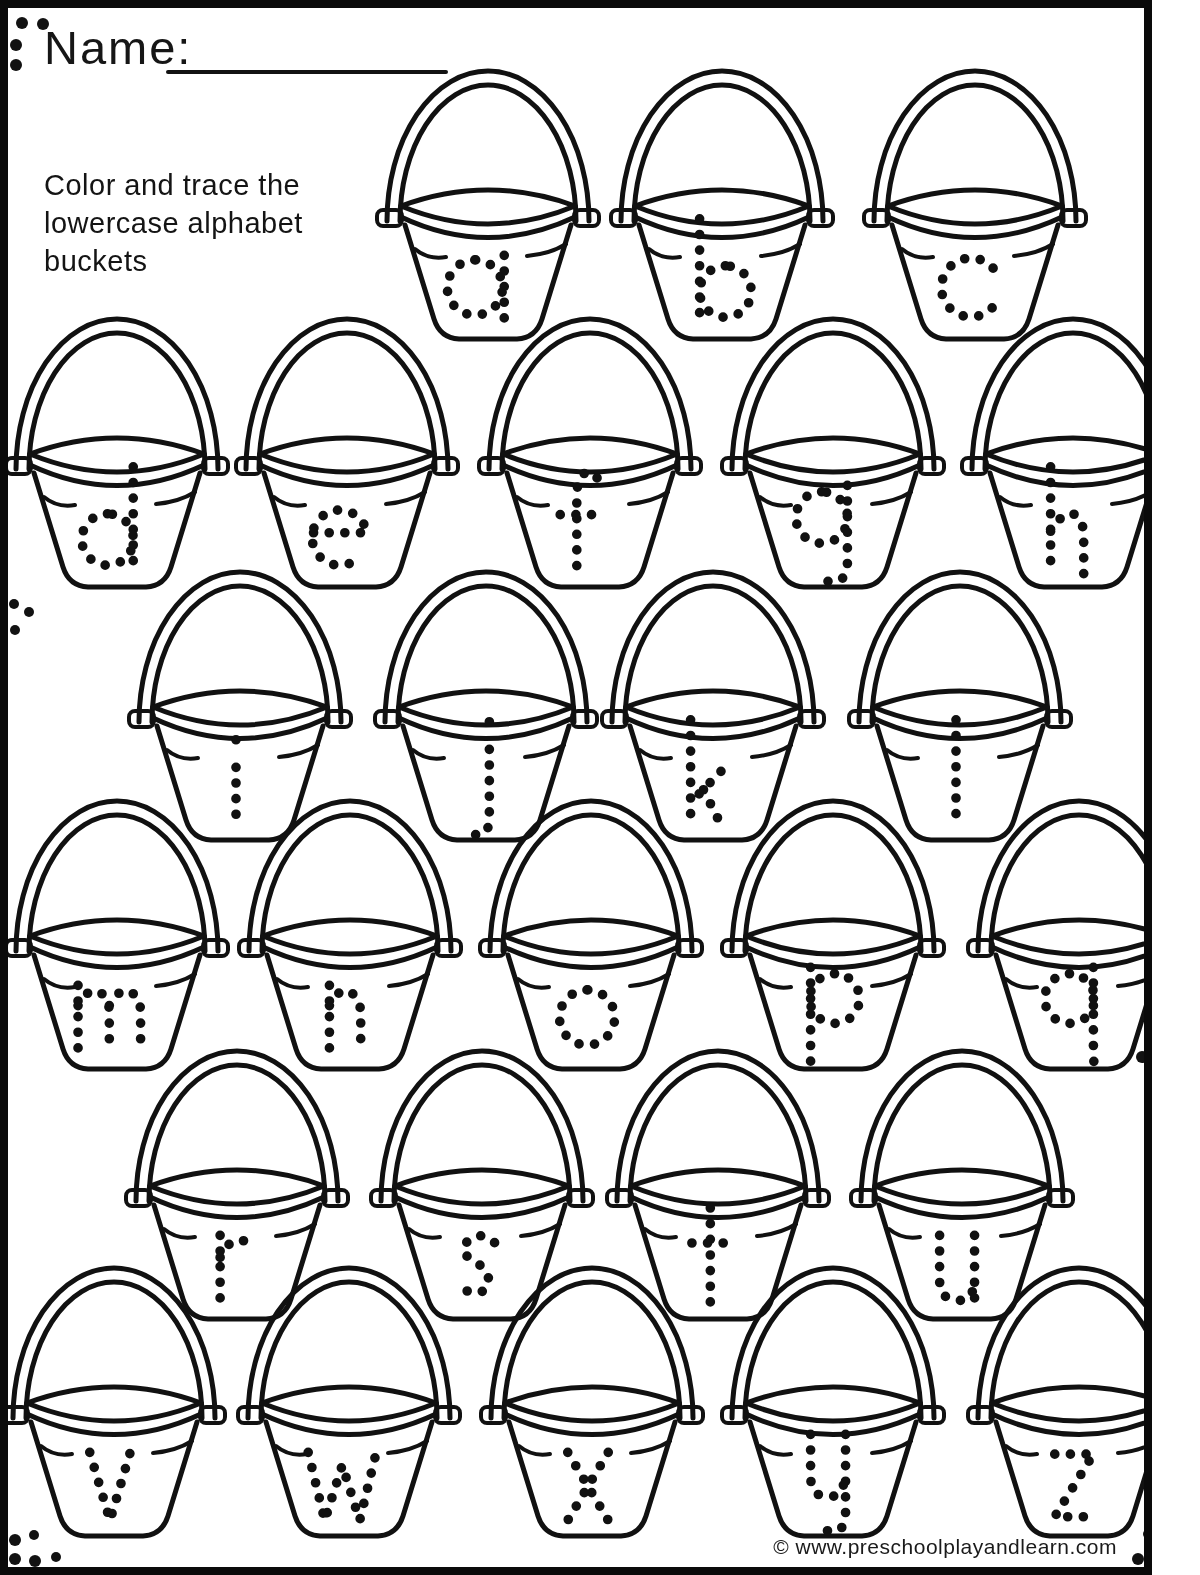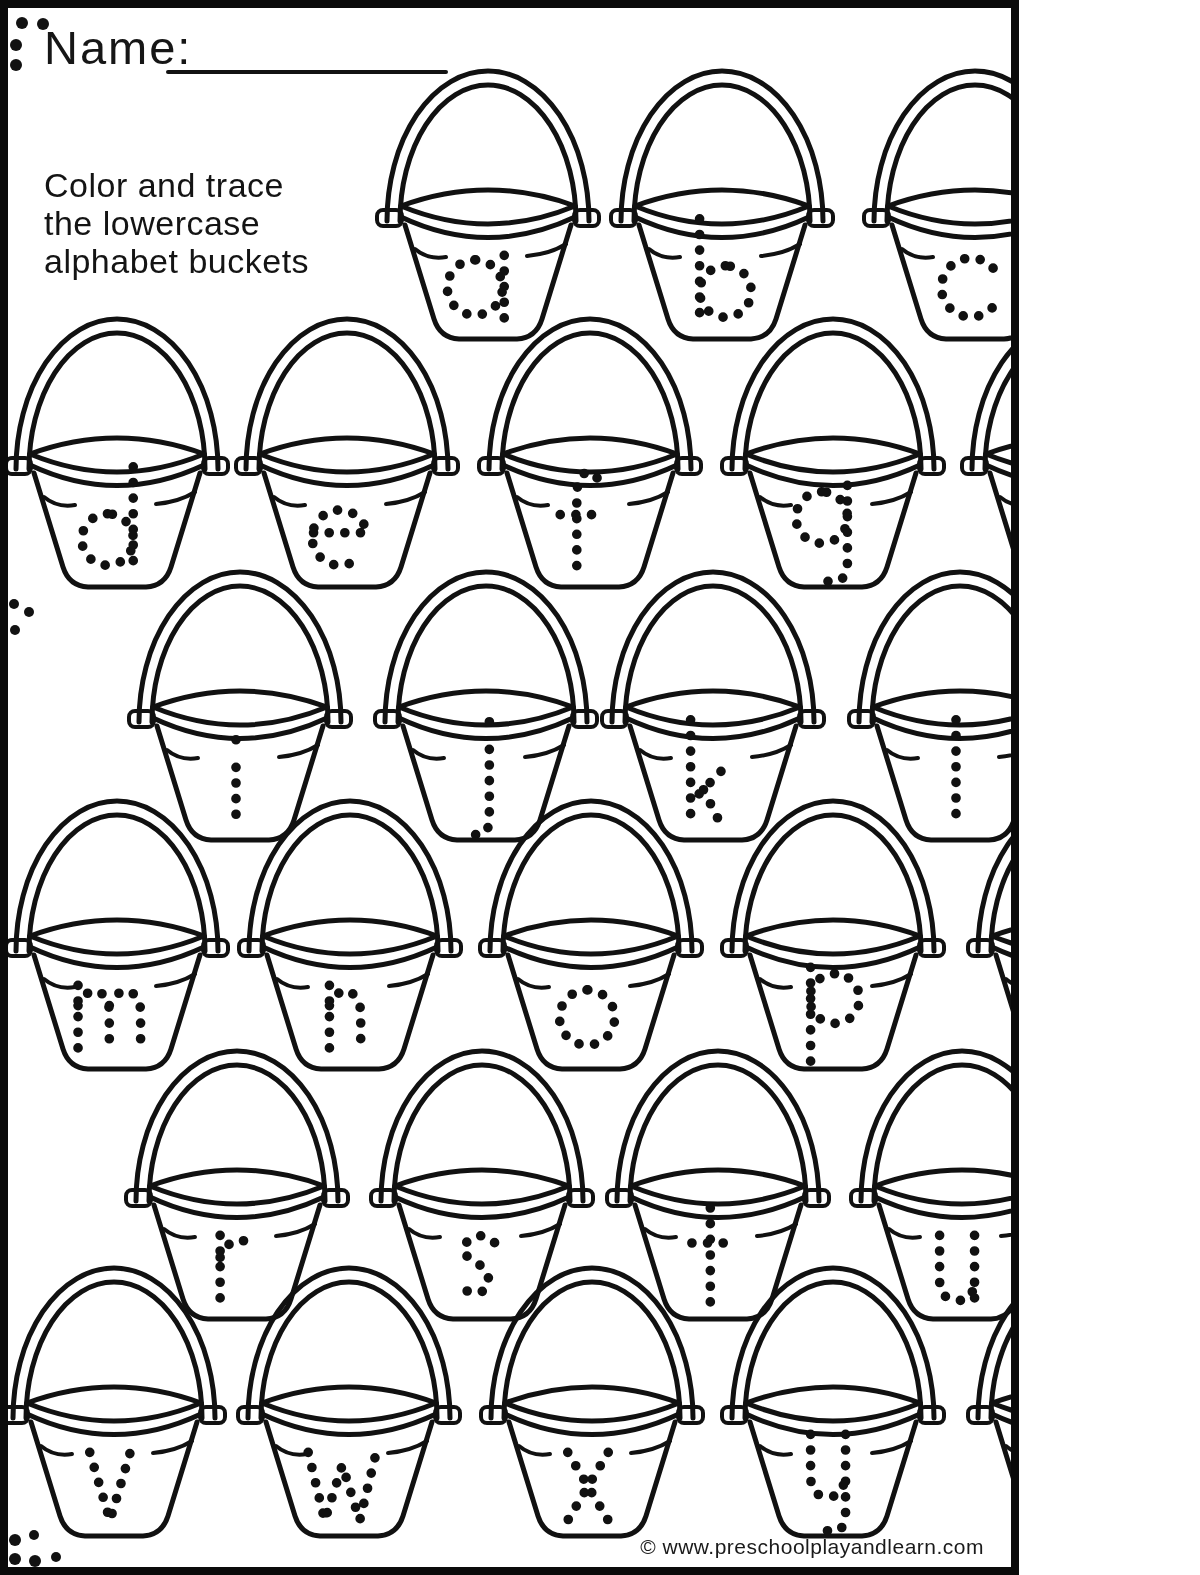--- a/index.html
+++ b/index.html
@@ -1,36 +1,36 @@
 <!DOCTYPE html>
 <html><head>
 <meta charset="utf-8">
 <style>
   html,body{margin:0;padding:0;background:#ffffff;}
   .page{
     position:relative;
-    width:1019px;height:1575px;
+    width:1152px;height:1575px;
     box-sizing:border-box;
     background:#ffffff;
     border:8px solid #0a0a0a;
     overflow:hidden;
     font-family:"Liberation Sans", sans-serif;
     color:#121212;
   }
   .name-label{
     position:absolute;left:36px;top:12px;
     font-size:47px;letter-spacing:2px;color:#161616;
   }
   .name-line{
     position:absolute;left:158px;top:62px;
     width:282px;height:4px;background:#121212;border-radius:2px;
   }
   .instructions{
     position:absolute;left:36px;top:158px;width:290px;
-    font-size:34px;line-height:38px;letter-spacing:0.5px;color:#141414;
+    font-size:29px;line-height:38px;letter-spacing:0.5px;color:#141414;
   }
   .copyright{
     position:absolute;right:27px;bottom:8px;
     font-size:21px;letter-spacing:0.5px;color:#1a1a1a;
   }
   .bucket{position:absolute;width:230px;height:307px;}
   .bucket svg{display:block;width:230px;height:307px;}
   .dots-overlay{position:absolute;left:0;top:0;width:1184px;height:1559px;pointer-events:none;}
 </style>
 </head>

